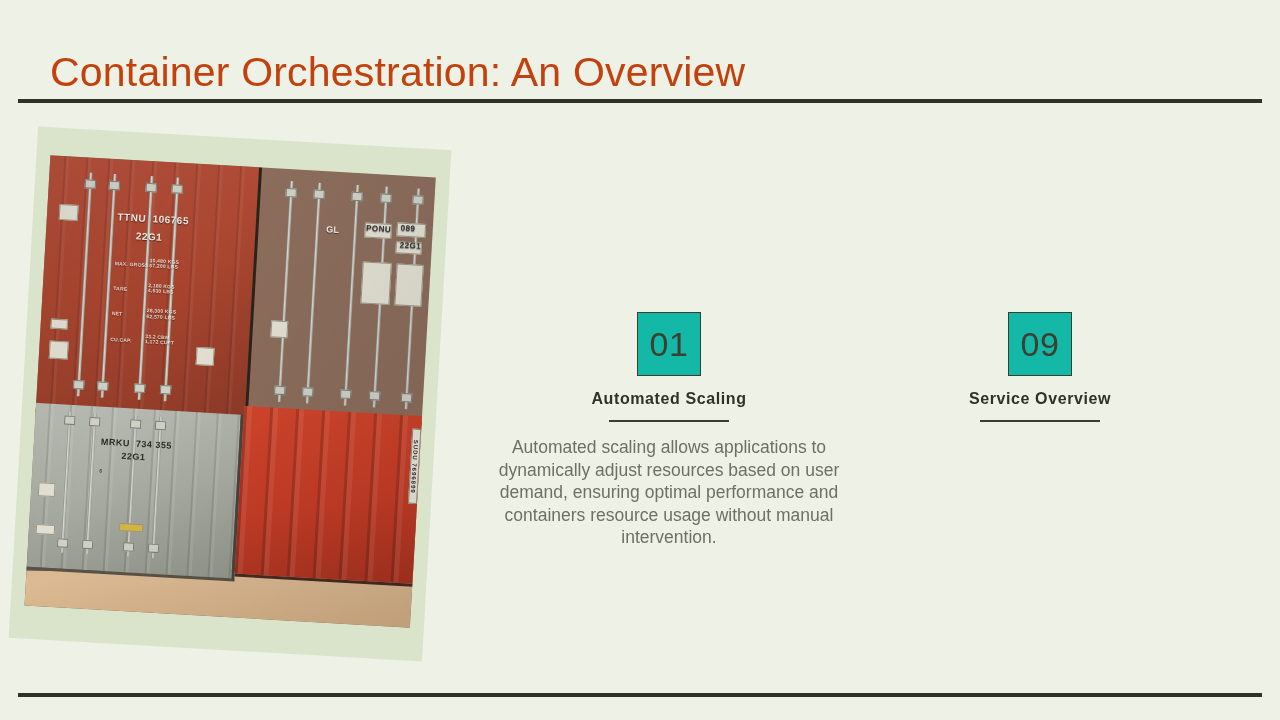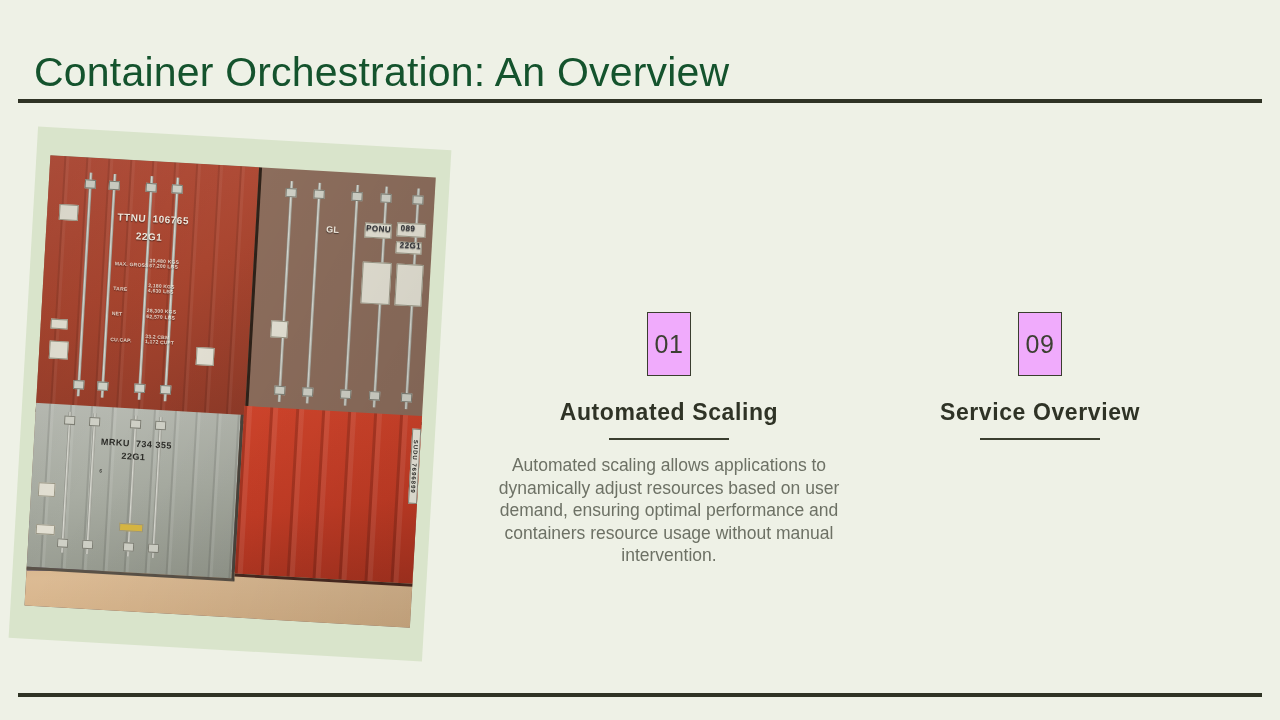--- a/index.html
+++ b/index.html
@@ -17,27 +17,27 @@
   .slide {
     position: relative;
     width: 1280px;
     height: 720px;
     background: #eef1e6;
   }
 
   
   .slide-title {
     position: absolute;
-    left: 34px;
+    left: 50px;
     top: 22px;
     width: 1120px;
     font-size: 41px;
     font-weight: 400;
     letter-spacing: 0.2px;
-    color: #14532d;
+    color: #c2410c;
     white-space: nowrap;
   }
 
   
   .rule {
     position: absolute;
     left: 18px;
     width: 1244px;
     height: 4px;
     background: #2f3325;
@@ -189,37 +189,37 @@
   .col {
     position: absolute;
     top: 312px;
     width: 360px;
     text-align: center;
   }
   .col-1 { left: 489px; }
   .col-2 { left: 860px; }
 
   .num-box {
-    width: 44px;
+    width: 64px;
     height: 64px;
     margin: 0 auto;
     border: 1.5px solid #3a3e2f;
     box-sizing: border-box;
     display: flex;
     align-items: center;
     justify-content: center;
-    font-size: 25px;
+    font-size: 34px;
     font-weight: 400;
     color: #3c4032;
     letter-spacing: 0.5px;
-    background: #f0abfc;
+    background: #14b8a6;
   }
   .feat-title {
-    margin-top: 23px;
-    font-size: 23px;
+    margin-top: 14px;
+    font-size: 16px;
     font-weight: 700;
     letter-spacing: 0.6px;
     color: #2f3326;
   }
   .feat-divider {
     width: 120px;
     height: 2px;
     background: #3a3e2f;
     margin: 12px auto 0 auto;
   }

